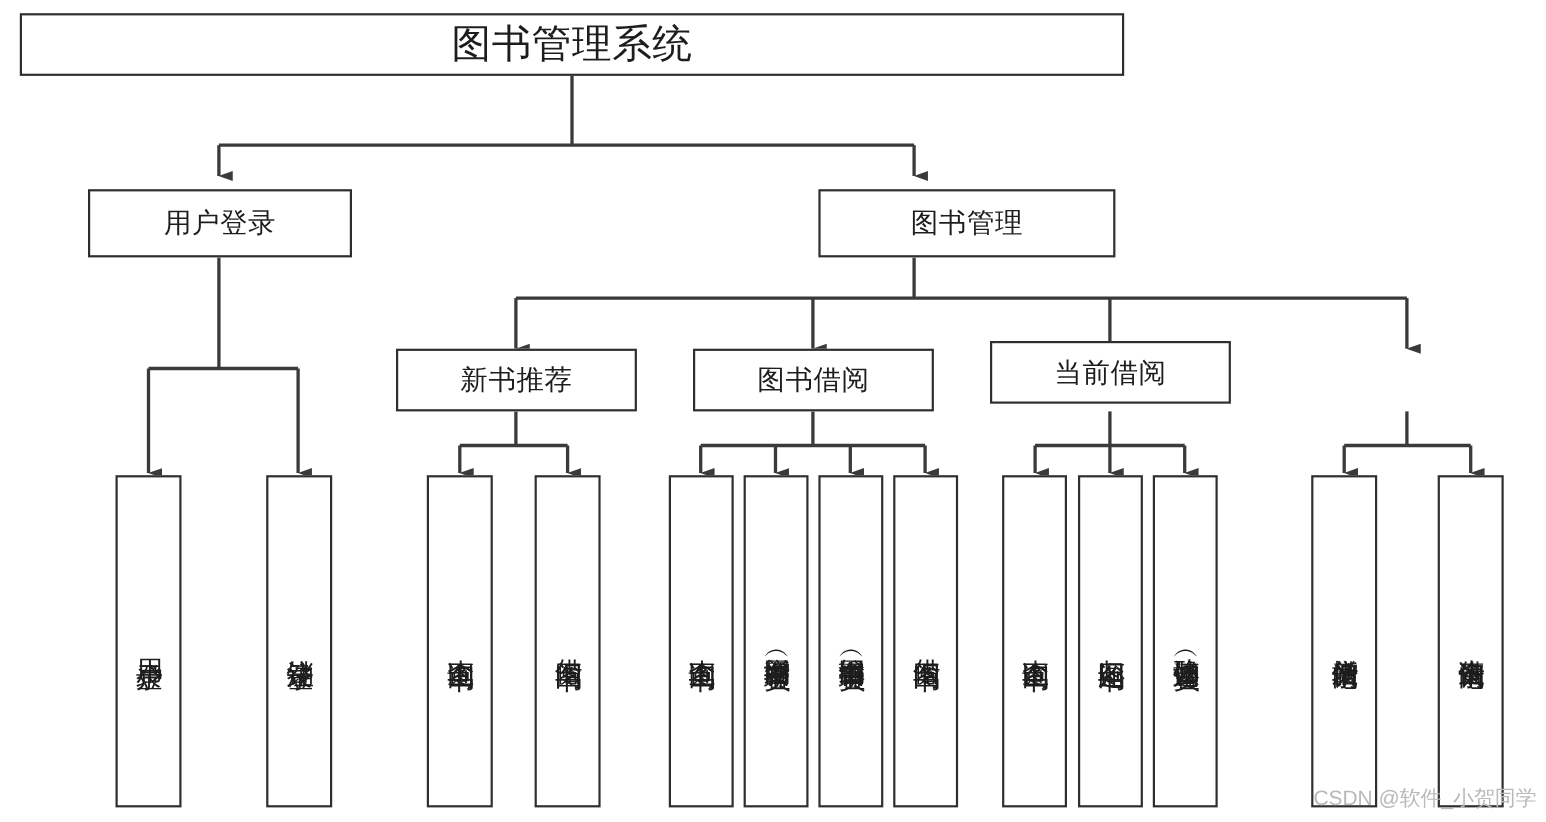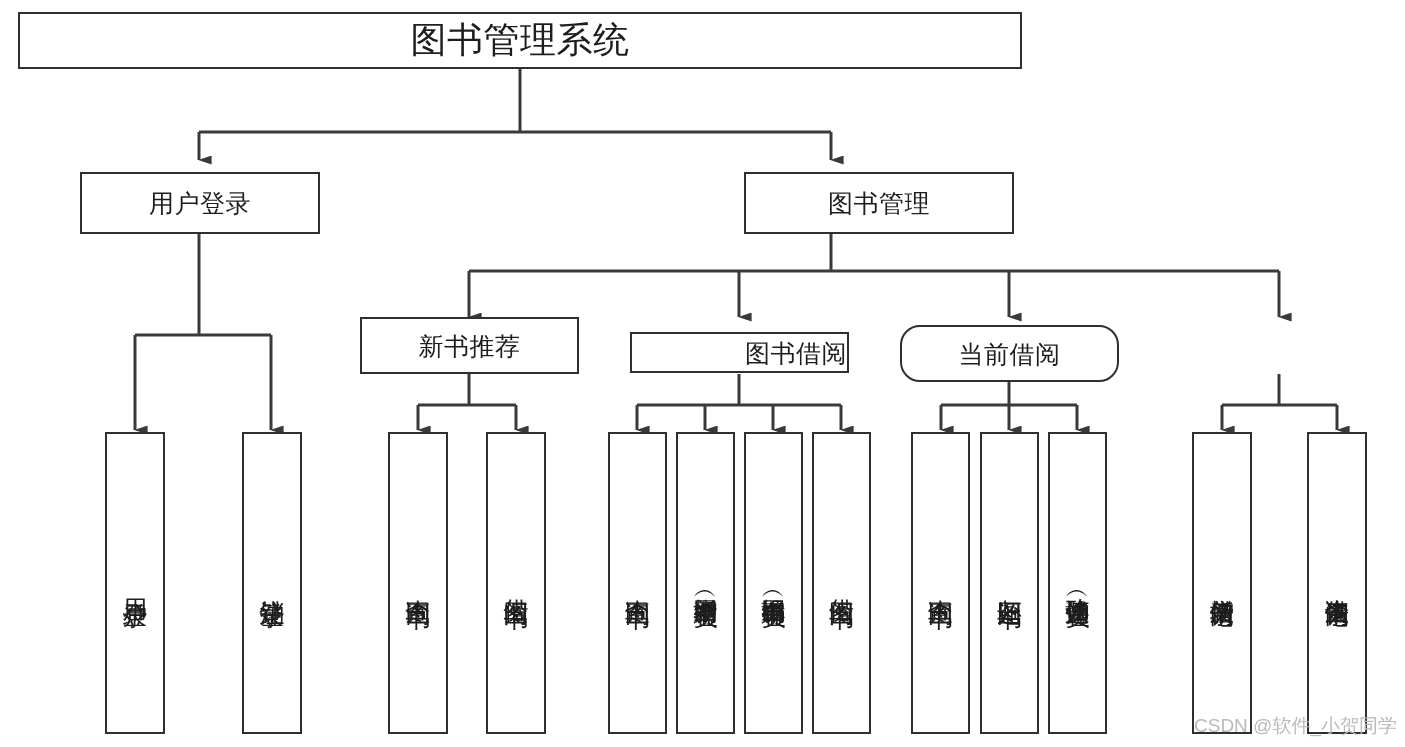--- a/index.html
+++ b/index.html
@@ -132,25 +132,25 @@
   </div>
 
   <div class="node horiz" style="left:732px;top:172px;width:270px;height:62px;margin-left:12px;">
     <span class="label">图书管理</span>
   </div>
 
   <div class="node horiz" style="left:360px;top:317px;width:219px;height:57px;">
     <span class="label">新书推荐</span>
   </div>
 
-  <div class="node horiz" style="left:630px;top:332px;width:219px;height:41px;justify-content:flex-end;">
+  <div class="node horiz" style="left:630px;top:317px;width:219px;height:57px;">
     <span class="label">图书借阅</span>
   </div>
 
-  <div class="node horiz" style="left:900px;top:325px;width:219px;height:57px;border-radius:20px;">
+  <div class="node horiz" style="left:900px;top:310px;width:219px;height:57px;">
     <span class="label">当前借阅</span>
   </div>
 
 
   <div class="node vert" style="left:105px;top:432px;width:60px;height:302px;">
     <span class="label">用户登录</span>
   </div>
   <div class="node vert" style="left:242px;top:432px;width:60px;height:302px;">
     <span class="label">注销登录</span>
   </div>

